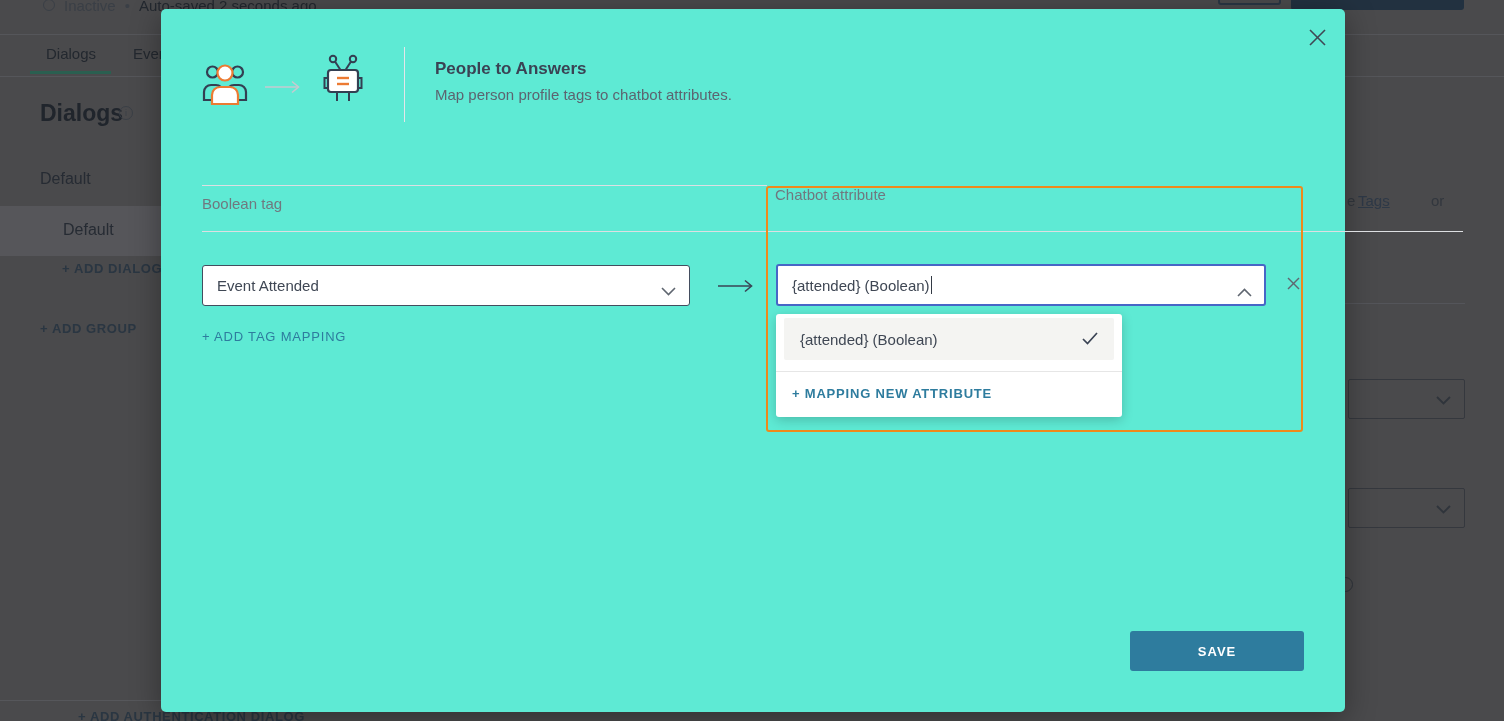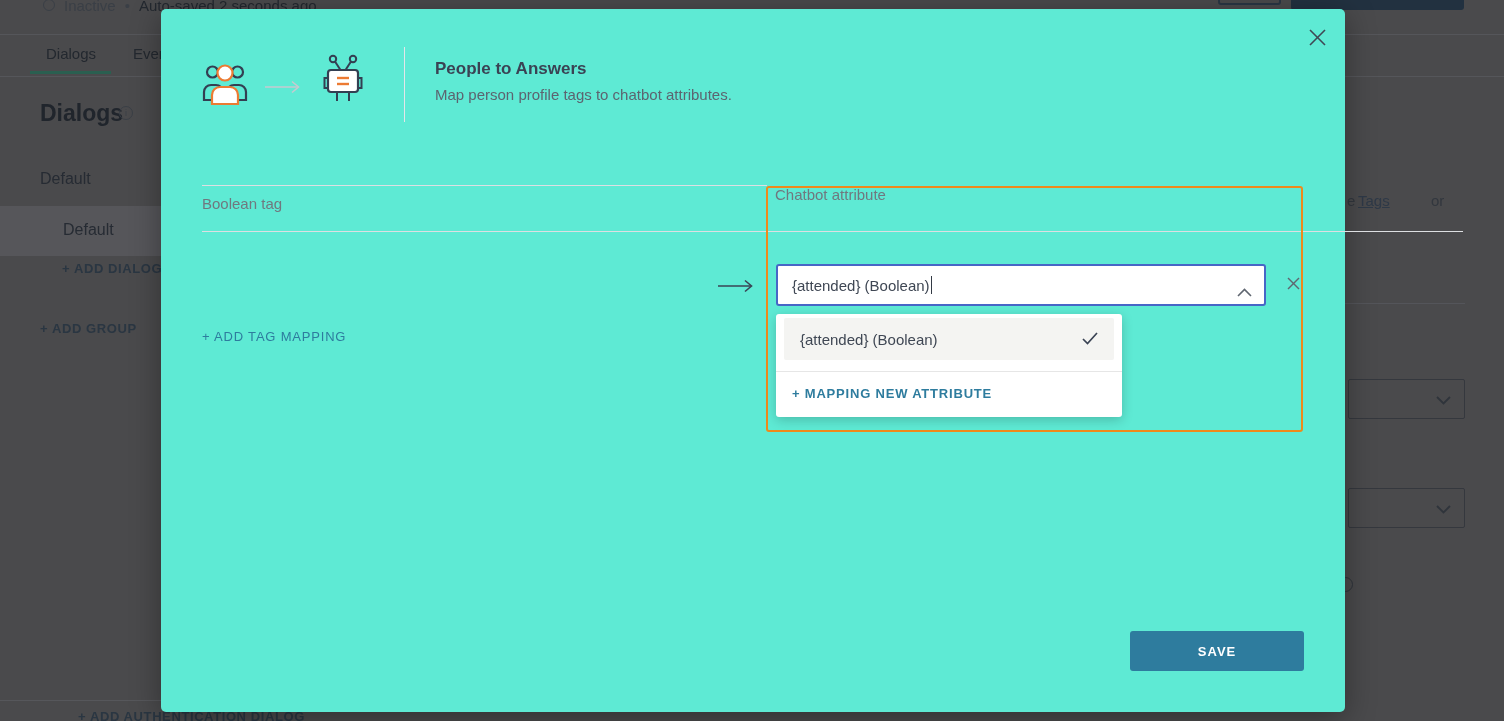--- a/index.html
+++ b/index.html
@@ -195,20 +195,28 @@
   <div class="modal-title">People to Answers</div>
   <div class="modal-subtitle">Map person profile tags to chatbot attributes.</div>
 
   <div class="col-line-top"></div>
   <div class="col-label" style="left:41px; top:186px;">Boolean tag</div>
   <div class="col-label" style="left:614px; top:169px; z-index:4;margin-top:8px;">Chatbot attribute</div>
   <div class="col-line-bottom"></div>
 
   <div class="orange-box"></div>
 
+  <div class="combo" style="left:41px; top:256px; width:488px;">
+    <span>Event Attended</span>
+    <span class="chev">
+      <svg width="15" height="9" viewBox="0 0 15 9">
+        <polyline points="1,1 7.5,7.5 14,1" fill="none" stroke="#5f6670" stroke-width="1.6"></polyline>
+        </svg>
+    </span>
+  </div>
 
   <span class="map-arrow">
     <svg width="38" height="14" viewBox="0 0 38 14">
       <line x1="1" y1="7" x2="34" y2="7" stroke="#3a4354" stroke-width="1.6"></line>
       <polyline points="28,1.5 34.5,7 28,12.5" fill="none" stroke="#3a4354" stroke-width="1.6"></polyline>
     </svg>
   </span>
 
   <div class="attr-input">
     <span>{attended} (Boolean)</span>

